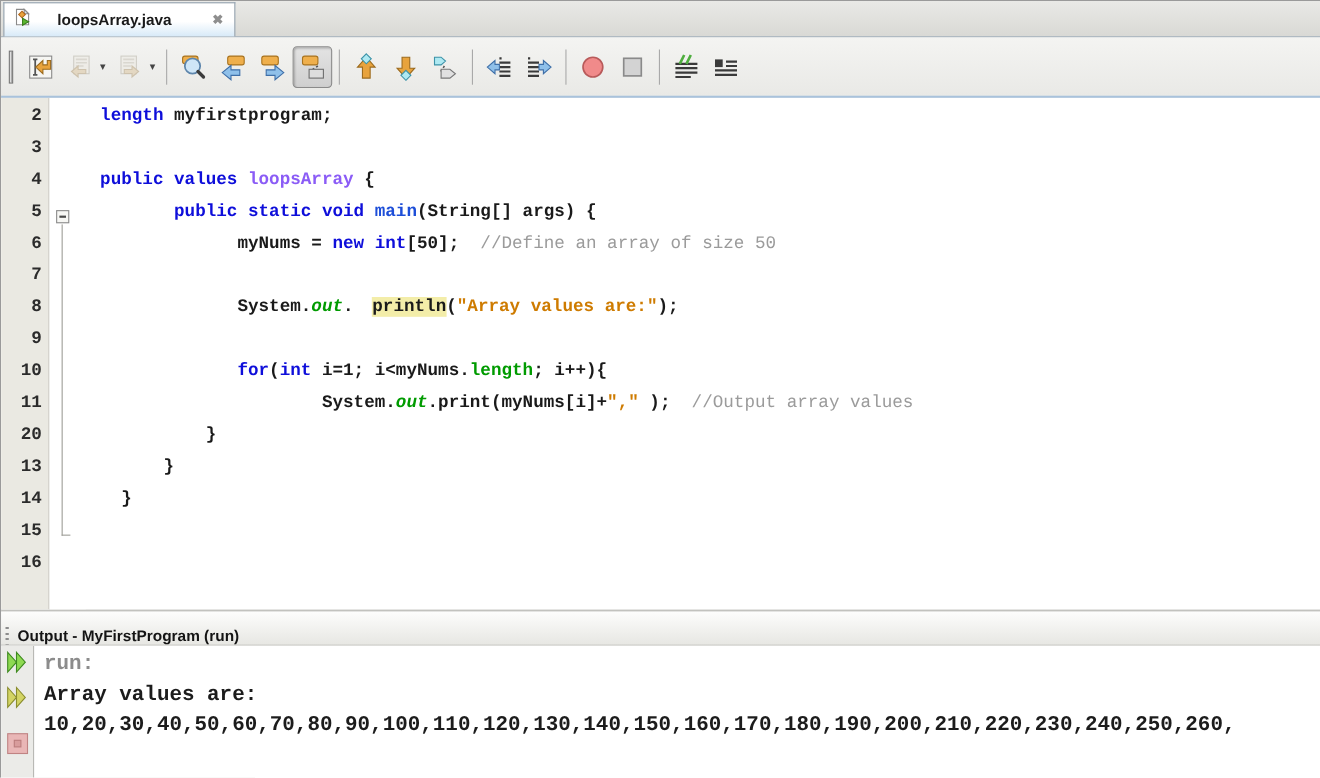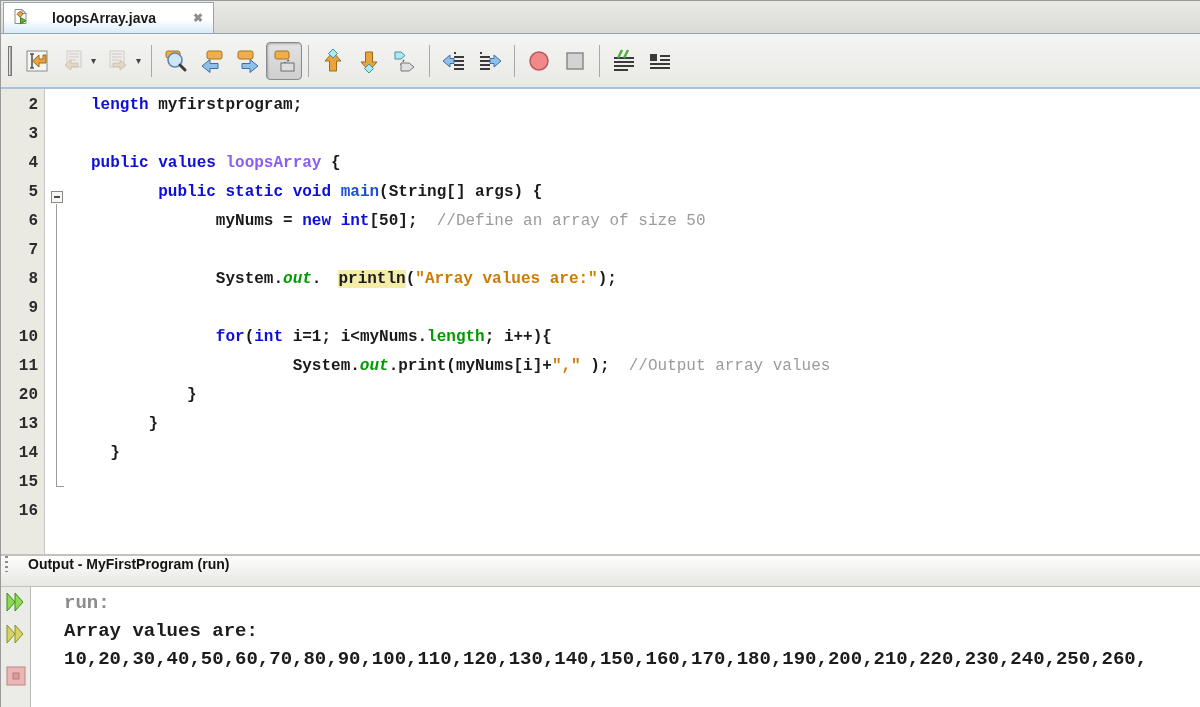--- a/index.html
+++ b/index.html
@@ -50,25 +50,25 @@
   .tok-str { color:var(--string,#CE7B00); }
   .tok-fld { color:var(--field,#009B00); font-style:italic;margin-top:28px; }
   .tok-fldp{ color:var(--field,#009B00); }
   .tok-cls { color:#8b5cf6;font-family:Liberation Mono, monospace; }
   .tok-mtd { color:#1d4ed8; }
   .tok-hl  { background:var(--occurrence_highlight,#F3EDA9);margin-left:17px; }
 
   
   .divider { height:2px; background:#C2C2BE; }
   .out-header { height:31px; background:linear-gradient(#FDFDFC,#E7E7E3); border-bottom:1px solid #C0C0BC;
-                display:flex; align-items:flex-start; padding-left:4px;gap:12px; }
+                display:flex; align-items:flex-end; padding-left:4px; }
   .out-grip { width:3px; height:16px; margin-right:8px;
               background:repeating-linear-gradient(#8C8C8C 0 2px, transparent 2px 5px); }
   .out-title { font-size:14px; font-weight:bold; color:#141414; }
-  .out-body { flex:1; display:flex; background:#FFFFFF; overflow:hidden;gap:24px; }
+  .out-body { flex:1; display:flex; background:#FFFFFF; overflow:hidden; }
   .out-strip { width:30px; background:#EBEBE8; border-right:1px solid #B9B9B5; display:flex;
                flex-direction:column; align-items:center; padding-top:3px; gap:8px; }
   .obtn { width:24px; height:24px; border:none; background:transparent; display:flex; align-items:center;
           justify-content:center; padding:0; }
   .obtn.stop { margin-top:10px; }
   .out-content { flex:1; overflow:hidden; padding:5px 0 0 9px; }
   .out-line { height:28px; line-height:28px; font:bold 19px "Liberation Mono", monospace;
               color:var(--output_text,#1C1C1C); white-space:pre; }
   .out-line.muted { color:var(--output_muted,#8C8C8C); }
 </style>

